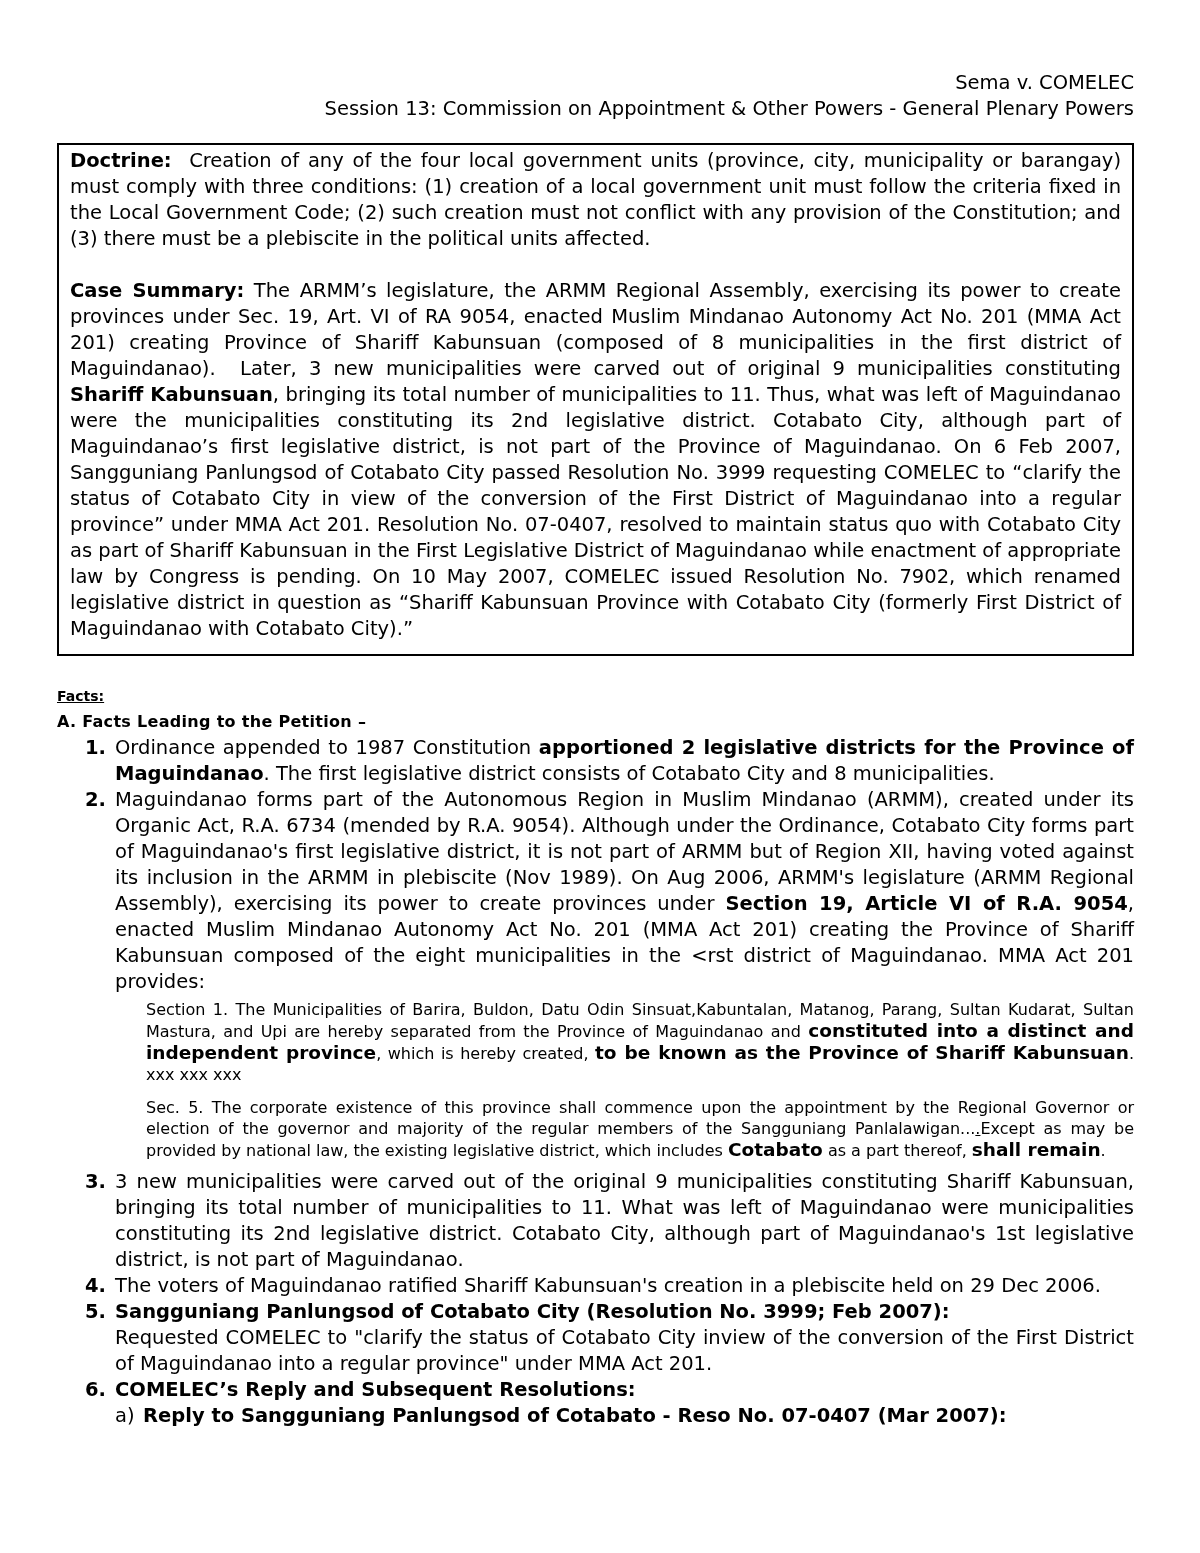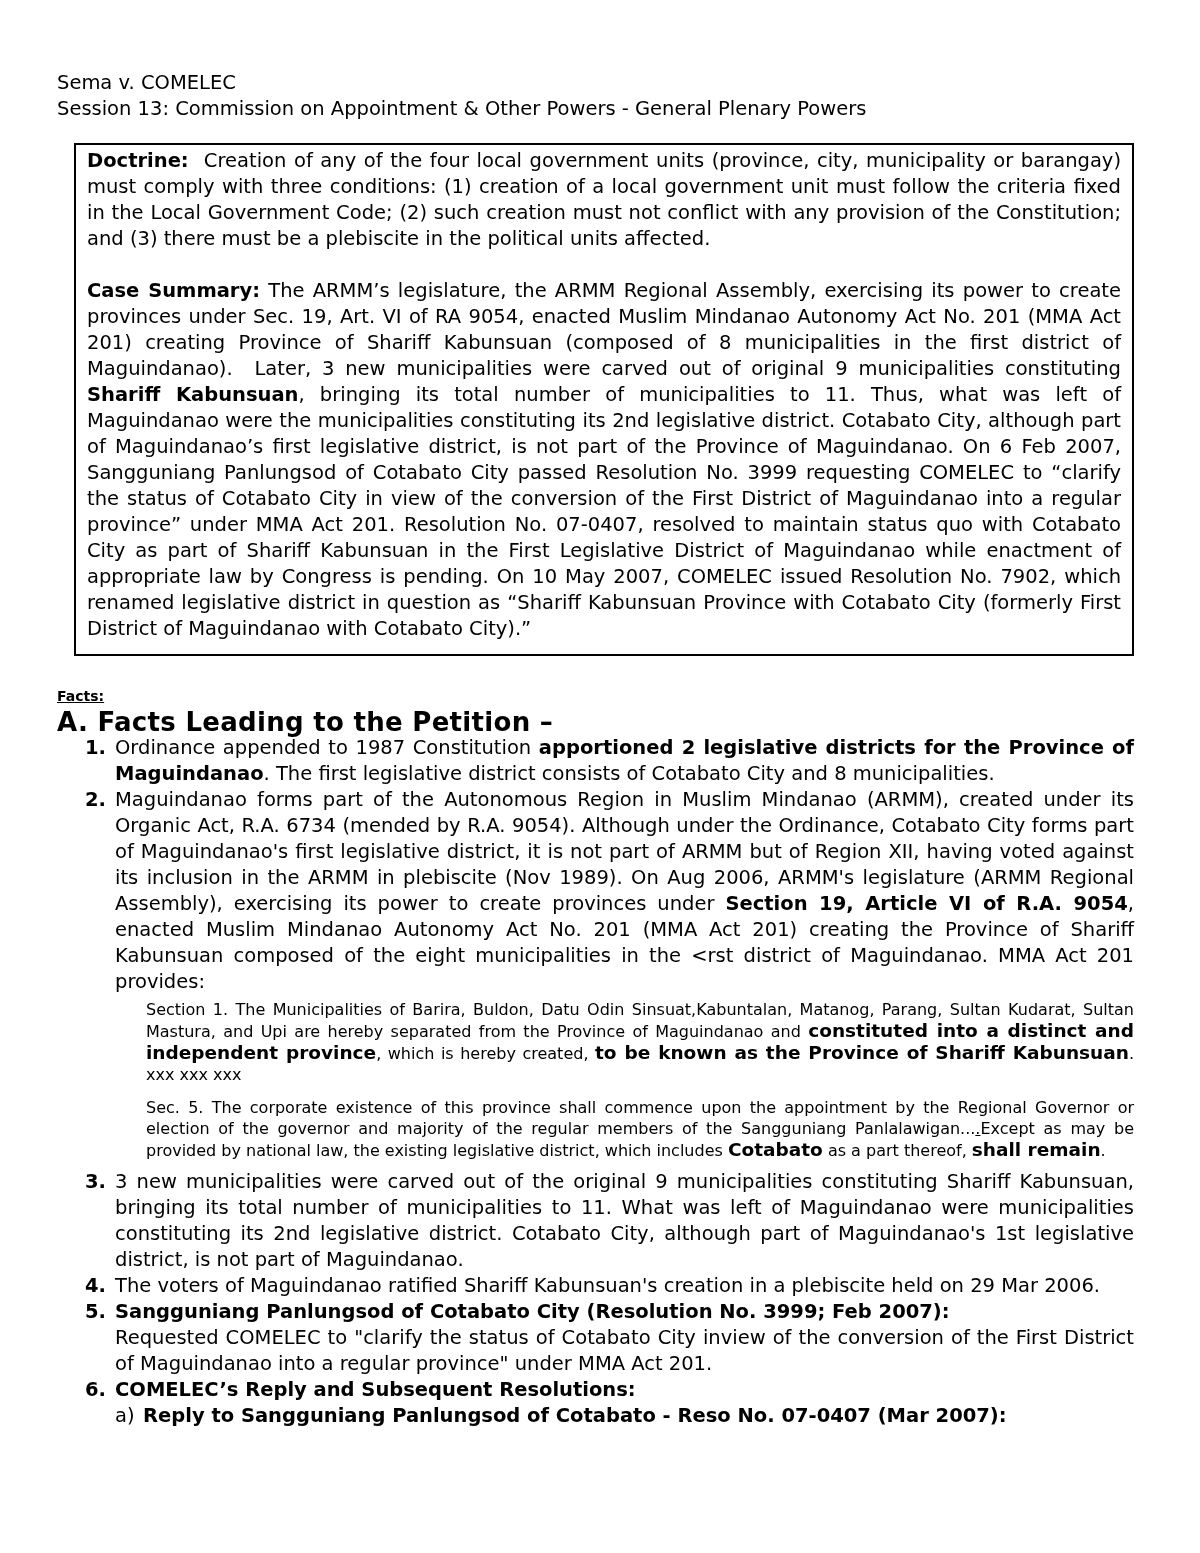--- a/index.html
+++ b/index.html
@@ -6,44 +6,43 @@
   body {
     width: 1200px;
     height: 1553px;
     overflow: hidden;
     background: #ffffff;
     color: #000000;
     font-family: "DejaVu Sans", "Liberation Sans", sans-serif;
   }
   .page { padding: 70px 66px 0 57px; }
 
-  .doc-header { text-align: left; font-size: 19.5px; line-height: 26px; }
+  .doc-header { text-align: right; font-size: 19.5px; line-height: 26px; }
 
   .summary-box {
     margin-top: 21px;
     border: 2px solid #000;
     padding: 3px 11px 12px 11px;
     font-size: 19.5px;
     line-height: 26px;
     text-align: justify;
-    margin-left: 17px;
   }
   .summary-box p { margin: 0; }
   .para-spacer { height: 26px; }
 
   .facts-heading {
     margin-top: 27px;
     font-weight: bold;
     text-decoration: underline;
     font-size: 14px;
     line-height: 26px;
   }
   .section-a {
     font-weight: bold;
-    font-size: 26px;
+    font-size: 16px;
     line-height: 26px;
     letter-spacing: 0.3px;
   }
 
   .facts-list { margin-left: 28px; }
   .fact { display: flex; align-items: flex-start; }
   .fact-num {
     flex: 0 0 30px;
     font-weight: bold;
     font-size: 19.5px;
@@ -107,21 +106,21 @@
       </div>
     </div>
 
     <div class="fact">
       <div class="fact-num">3.</div>
       <div class="fact-body"><span>3 new municipalities were carved out of the original 9 municipalities constituting Shariff Kabunsuan, bringing its total number of municipalities to 11. What was left of Maguindanao were municipalities constituting its 2nd legislative district. Cotabato City, although part of Maguindanao's 1st legislative district, is not part of Maguindanao.</span></div>
     </div>
 
     <div class="fact">
       <div class="fact-num">4.</div>
-      <div class="fact-body"><span>The voters of Maguindanao ratified Shariff Kabunsuan's creation in a plebiscite held on 29 Mar 2006.</span></div>
+      <div class="fact-body"><span>The voters of Maguindanao ratified Shariff Kabunsuan's creation in a plebiscite held on 29 Dec 2006.</span></div>
     </div>
 
     <div class="fact">
       <div class="fact-num">5.</div>
       <div class="fact-body"><span class="b">Sangguniang Panlungsod of Cotabato City (Resolution No. 3999; Feb 2007):</span><br><span>Requested COMELEC to "clarify the status of Cotabato City inview of the conversion of the First District of Maguindanao into a regular province" under MMA Act 201.</span></div>
     </div>
 
     <div class="fact">
       <div class="fact-num">6.</div>
       <div class="fact-body">

